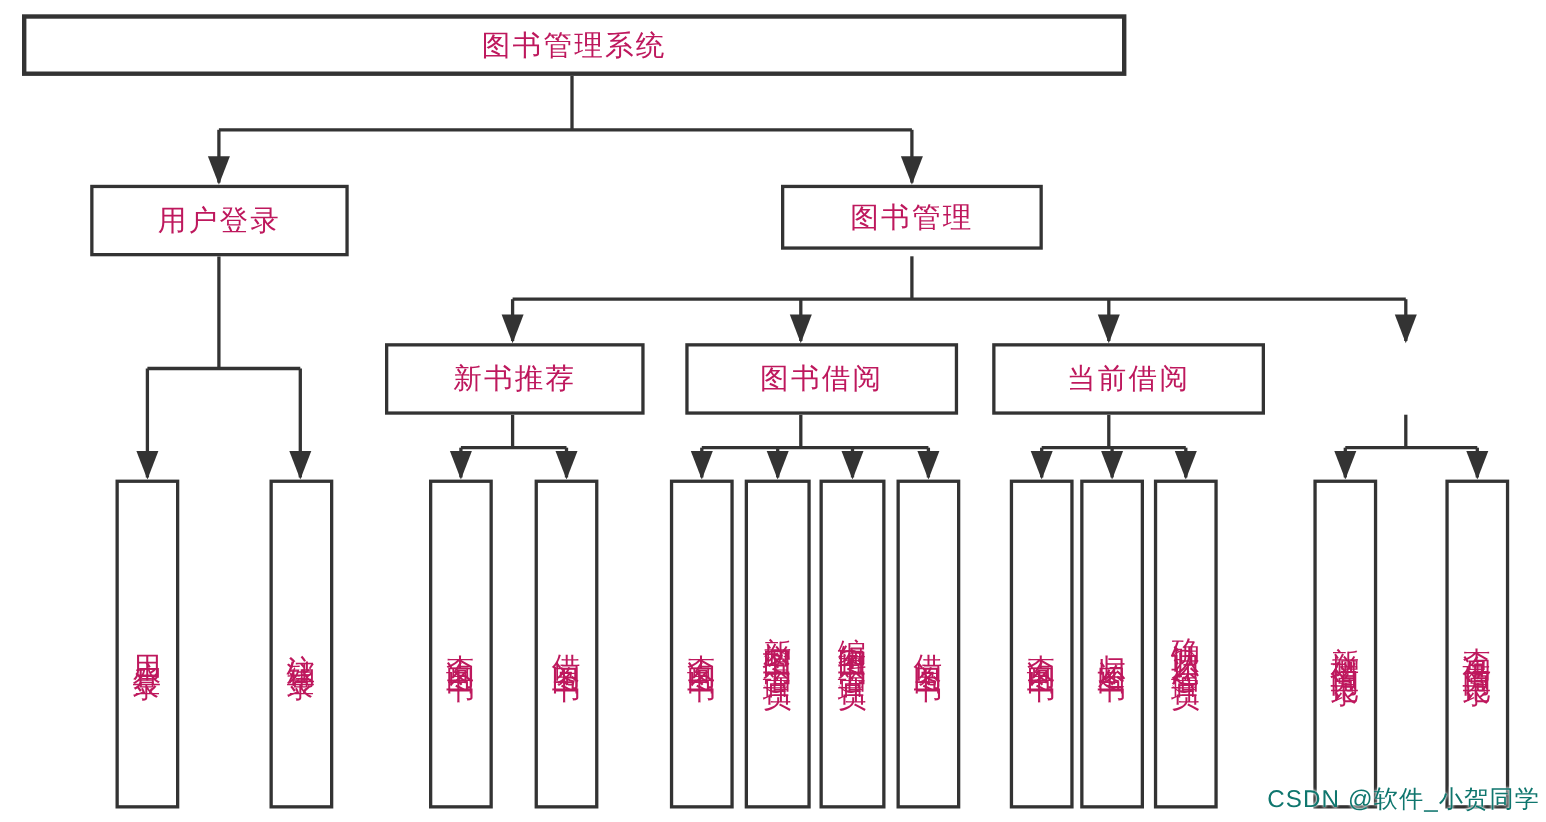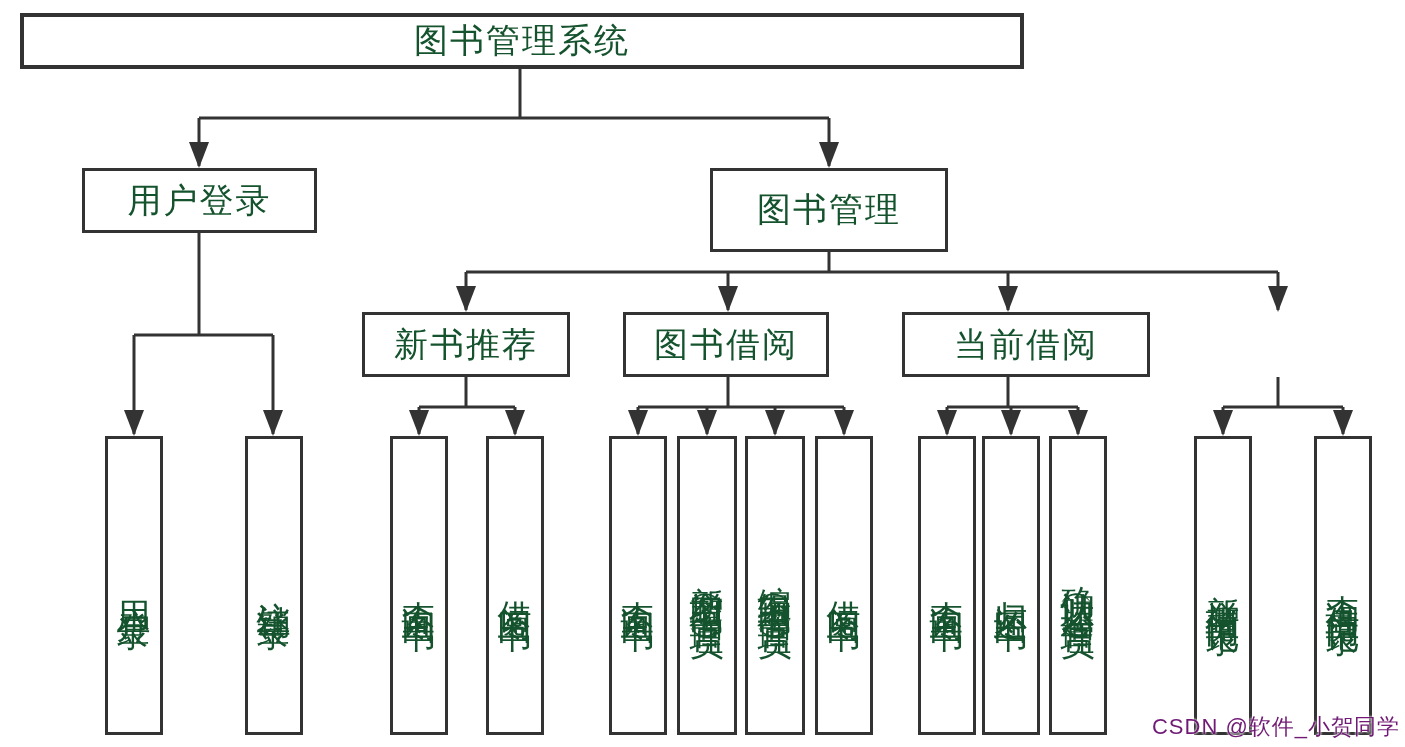--- a/index.html
+++ b/index.html
@@ -9,63 +9,63 @@
     background:#ffffff;
     font-family:"Liberation Sans", sans-serif;
     overflow:hidden;
   }
   #connectors{position:absolute;left:0;top:0;width:1405px;height:747px;}
   .box{
     position:absolute;
     box-sizing:border-box;
     background:#ffffff;
     border:3px solid #333333;
-    color:#14532d;
+    color:#be185d;
     display:flex;
     align-items:center;
     justify-content:center;
-    font-size:34px;
+    font-size:26px;
     letter-spacing:2px;
     text-align:left;
     white-space:nowrap;
   }
   .box.root{border-width:4px;}
   .box.vert{
     writing-mode:vertical-rl;
     text-orientation:mixed;
     letter-spacing:6px;
     white-space:normal;
     line-height:1;
   }
   
   .n-root{left:20px;top:13px;width:1004px;height:56px;}
   
   .n-userlogin{left:82px;top:168px;width:235px;height:65px;}
-  .n-bookmgmt{left:710px;top:168px;width:238px;height:84px;}
+  .n-bookmgmt{left:710px;top:168px;width:238px;height:59px;}
   
   .n-l3{top:312px;height:65px;}
-  .n-newbook{left:362px;width:208px;}
-  .n-borrow{left:623px;width:206px;}
+  .n-newbook{left:350px;width:236px;}
+  .n-borrow{left:623px;width:248px;}
   .n-current{left:902px;width:248px;}
   .n-records{left:1172px;width:212px;}
   
   .leaf{top:436px;height:299px;width:58px;}
   .lf1{left:105px;}  .lf2{left:245px;}
   .lf3{left:390px;}  .lf4{left:486px;}
   .lf5{left:609px;}  .lf6{left:677px;width:60px;}
   .lf7{left:745px;width:60px;}  .lf8{left:815px;}
   .lf9{left:918px;}  .lf10{left:982px;}
   .lf11{left:1049px;} .lf12{left:1194px;}
   .lf13{left:1314px;}
   .watermark{
     position:absolute;
     top:712px;
     right:5px;
     font-size:22px;
-    color:#701a75;
+    color:#0f766e;
     letter-spacing:1px;
     text-shadow:0 0 3px #ffffff,0 0 2px #ffffff;
     white-space:nowrap;
   }
 </style>
 </head>
 <body>
 
 <div id="canvas">
 

